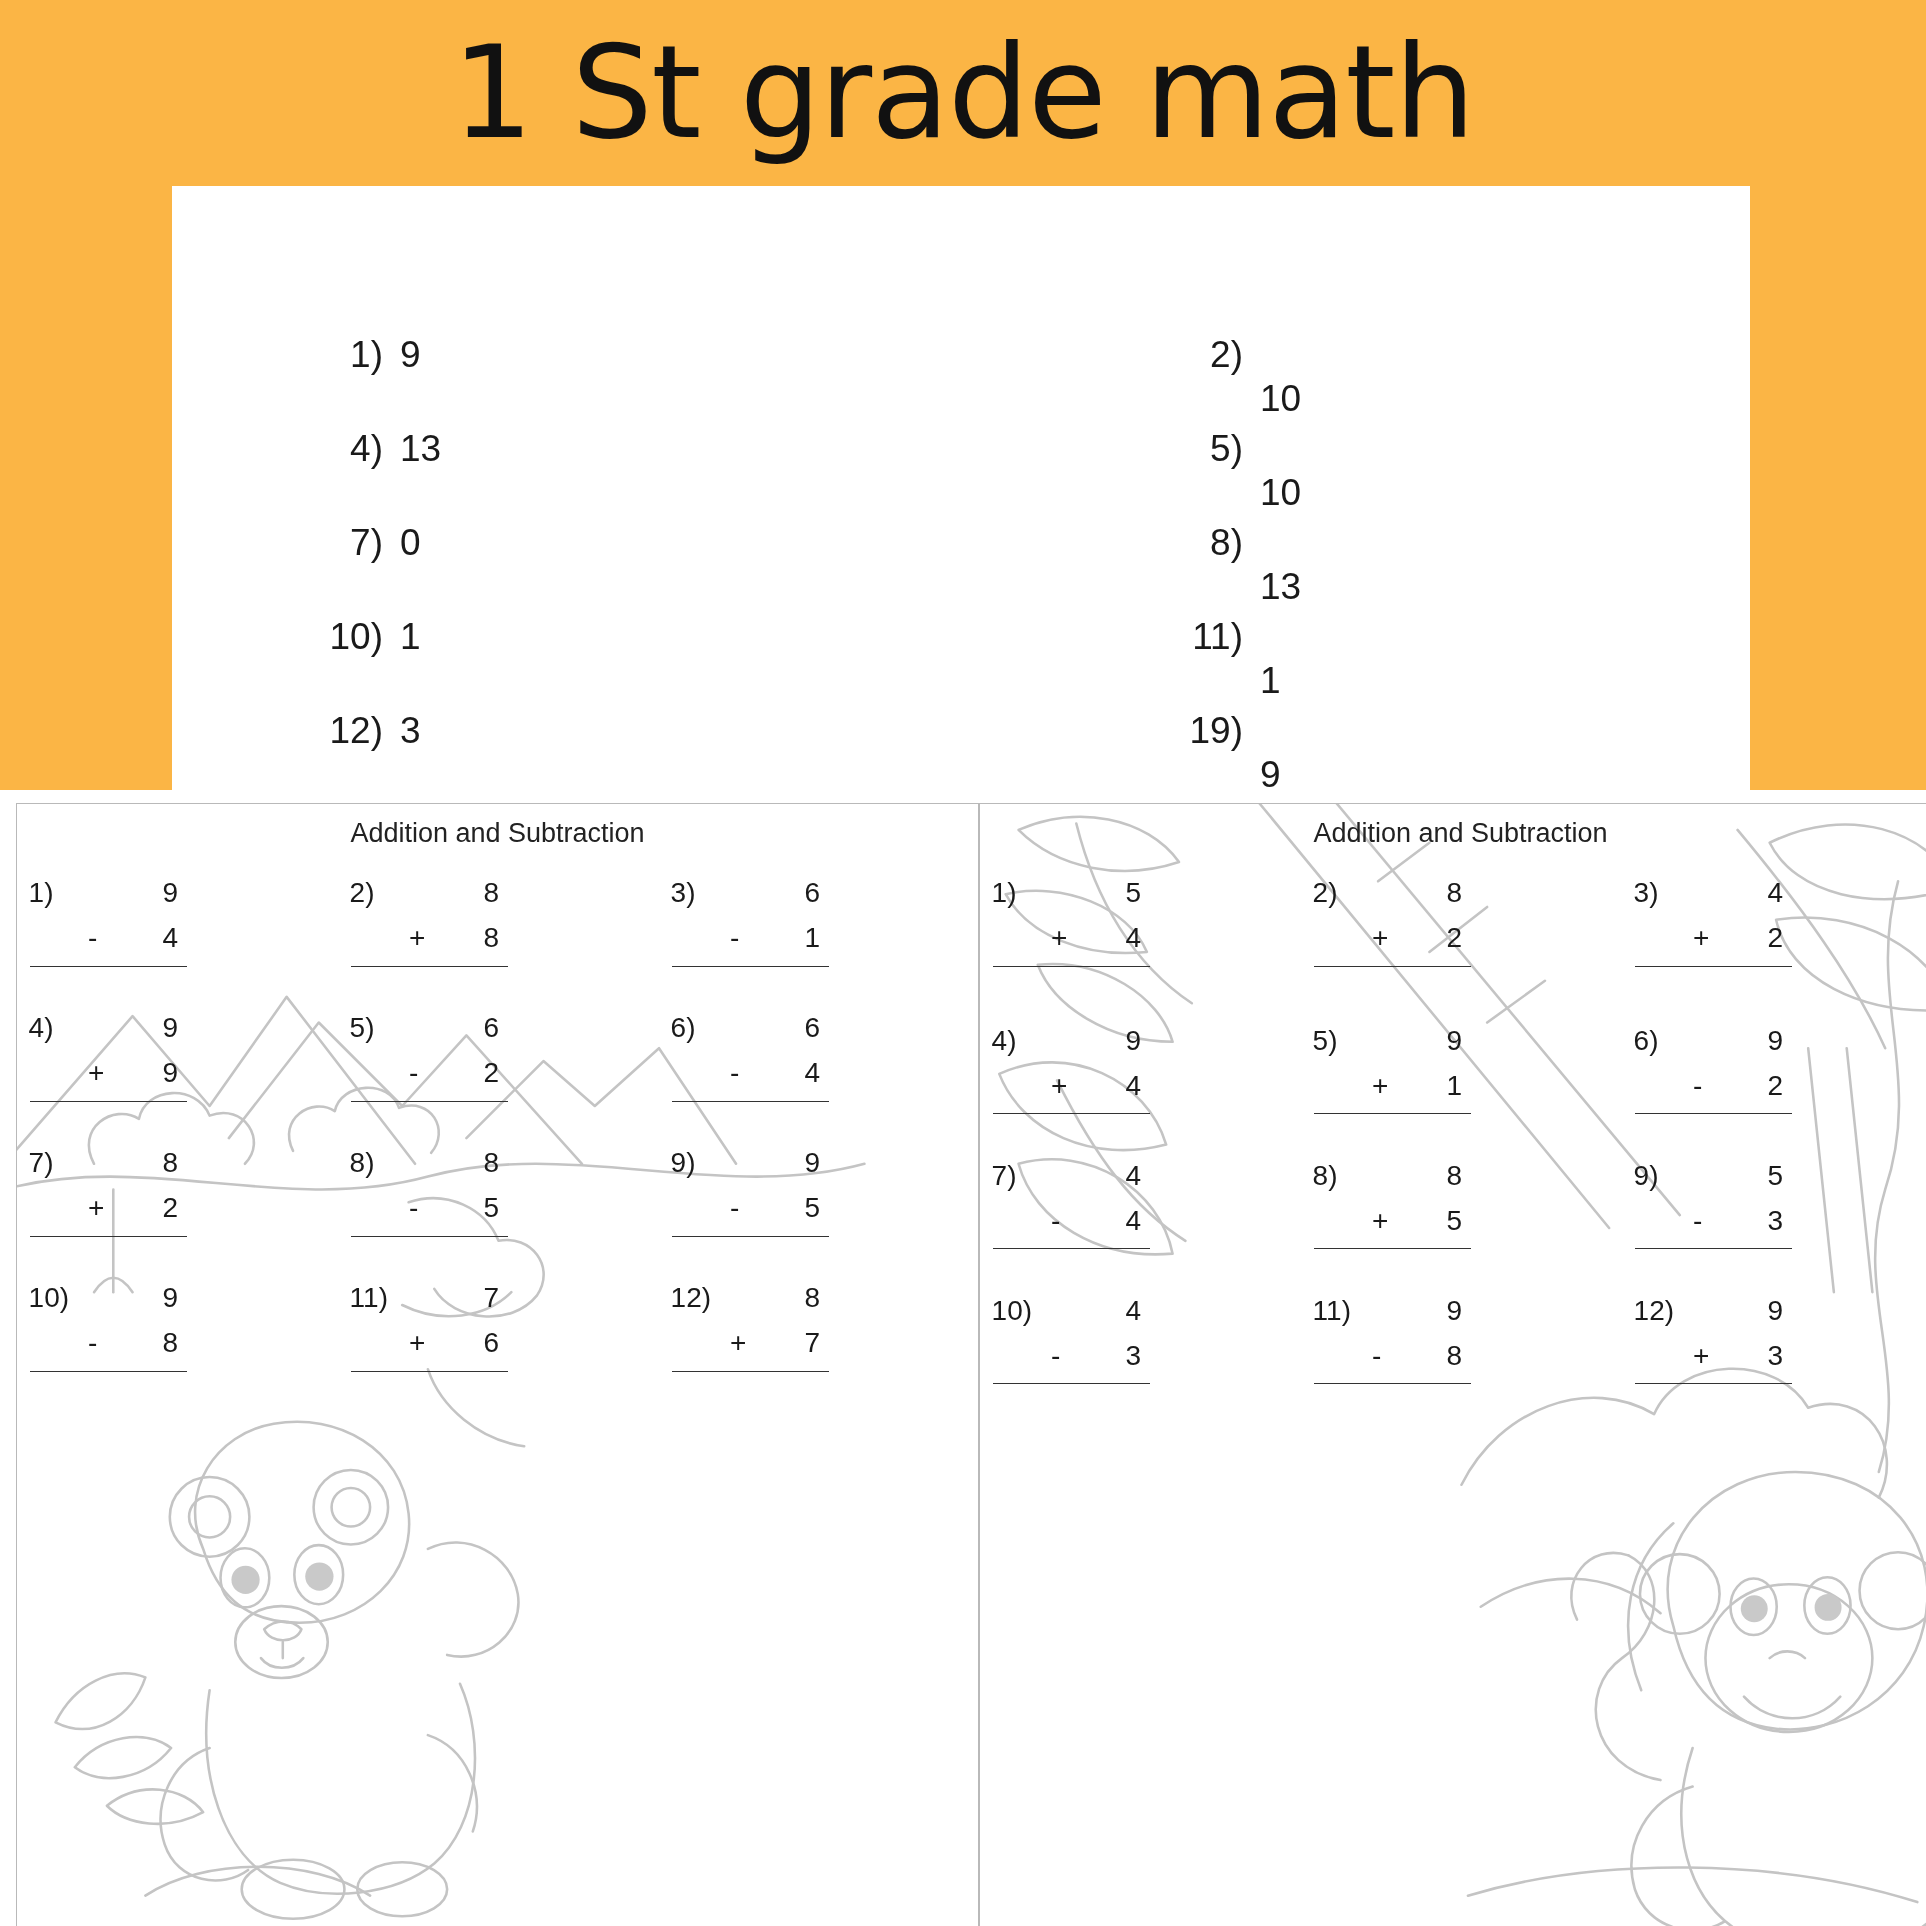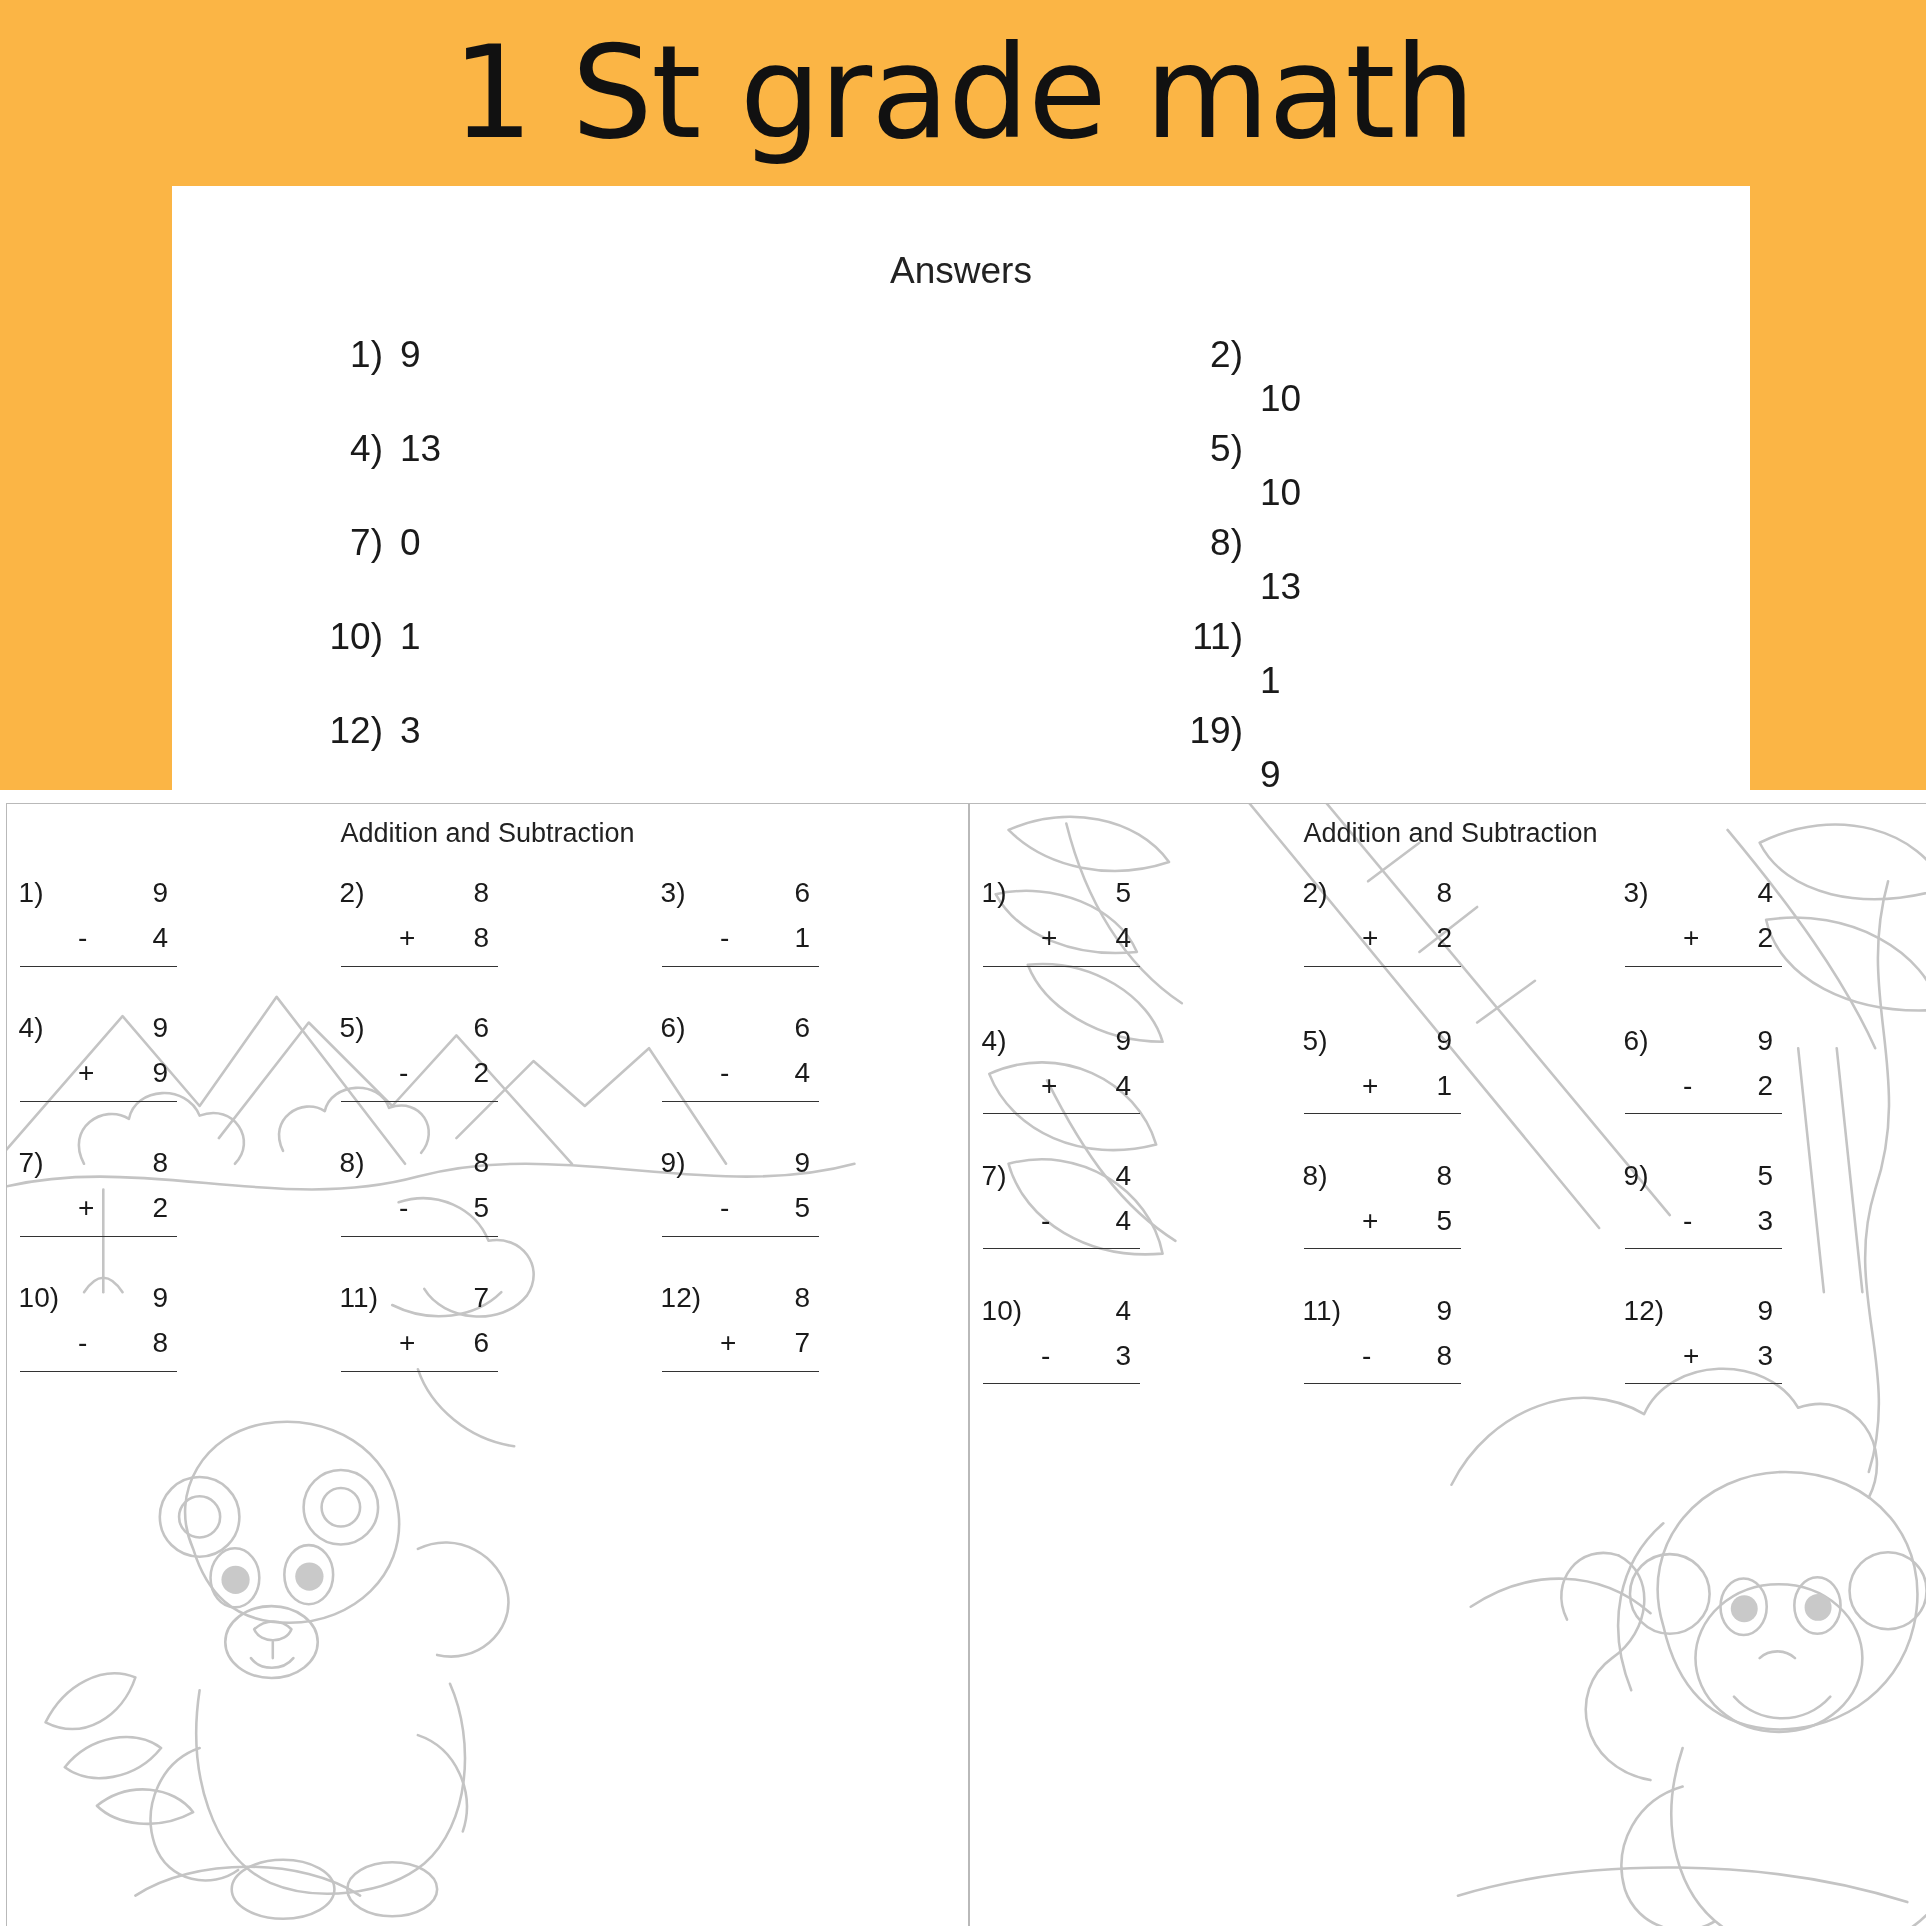--- a/index.html
+++ b/index.html
@@ -83,21 +83,21 @@
     position: absolute;
     left: 228px;
     top: 0;
   }
   .ans-cell.c2 .num { left: 462px; }
   .ans-cell.c2 .val { left: 562px; margin-top: 44px; }
 
   
   .sheets {
     position: absolute;
-    left: 6px;
+    left: 16px;
     top: 790px;
     width: 1594px;
     height: 1136px;
     text-decoration: underline;
   }
   .sheet {
     position: absolute;
     top: 0;
     width: 963px;
     height: 1136px;
@@ -194,21 +194,20 @@
   .sheet.right .prow.offset .prob .rule { top: 110px; }
 </style>
 </head>
 <body>
 
 <div class="banner">
   <div class="banner-title">1 St grade math</div>
 </div>
 
 <div class="answers-card">
-  <div class="answers-title">Answers</div>
   <div class="answers-grid">
 
     <div class="ans-row">
       <div class="ans-cell c1">
         <span class="num">1)</span>
         <span class="val">9</span>
       </div>
       <div class="ans-cell c2">
         <span class="num">2)</span>
         <span class="val">10</span>

